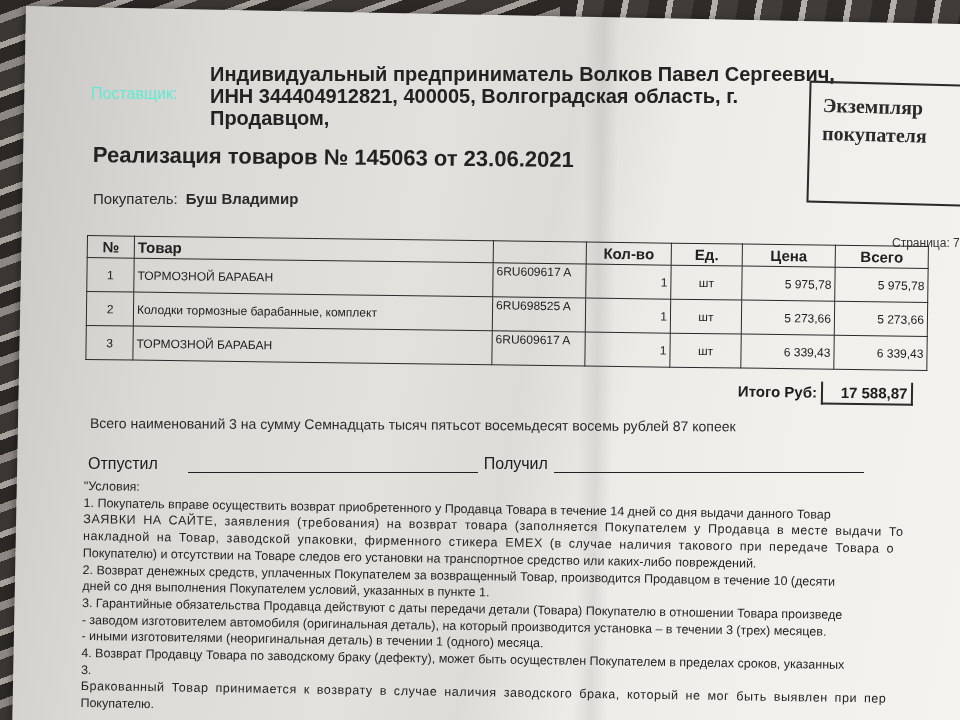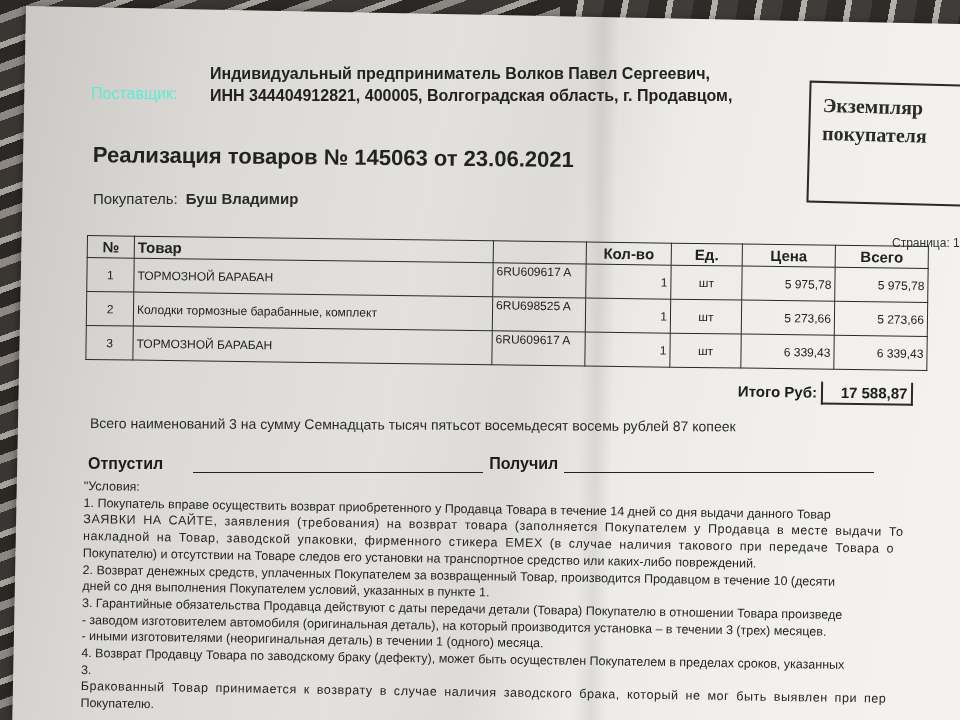--- a/index.html
+++ b/index.html
@@ -27,21 +27,21 @@
       box-shadow: -2px 0 6px rgba(0,0,0,0.35);
     }
     .fold {
       position: absolute; left: 560px; top: 0; width: 36px; height: 740px;
       background: linear-gradient(90deg, rgba(0,0,0,0.0), rgba(0,0,0,0.07), rgba(255,255,255,0.08));
     }
     .doc { position: absolute; left: 60px; top: 50px; width: 900px; }
 
     .supplier { position: absolute; left: 31px; top: 8px; width: 760px; }
     .supplier-label { position: absolute; left: 0; top: 27px; font-size: 16px; color: #5eead4; }
-    .supplier-lines { position: absolute; left: 119px; top: 5px; font-size: 16px; font-weight: bold; line-height: 22px; color: #222; }
+    .supplier-lines { position: absolute; left: 119px; top: 5px; font-size: 20px; font-weight: bold; line-height: 22px; color: #222; }
 
     .copy-box {
       position: absolute; left: 748px; top: 33px; width: 180px; height: 118px;
       border: 2px solid #2a2a2a; transform: rotate(1.5deg);
     }
     .copy-box .copy-text {
       position: absolute; left: 12px; top: 8px;
       font-family: "Liberation Serif", serif; font-weight: bold; font-size: 20px; line-height: 28px;
       color: #2a2a2a; white-space: nowrap;
     }
@@ -64,21 +64,21 @@
     .c-qty { width: 78px; text-align: right; }
     .c-unit { width: 64px; text-align: center; }
     .c-price { width: 86px; text-align: right; }
     .c-total { width: 86px; text-align: right; }
     .total-row { position: absolute; left: 632px; top: 137px; white-space: nowrap; }
     .total-label { font-size: 15px; font-weight: bold; display: inline-block; width: 100px; text-align: right; }
     .total-value { display: inline-block; border: 2px solid #2a2a2a; border-top: none; padding: 2px 4px; width: 80px; text-align: right; font-size: 15px; font-weight: bold; }
 
     .summary { position: absolute; left: 30px; top: 365px; font-size: 14px; color: #2a2a2a; white-space: nowrap; transform: rotate(0.3deg); transform-origin: 0 0; }
 
-    .sign { position: absolute; left: 28px; top: 405px; font-size: 16px; font-weight: bold; white-space: nowrap; }
+    .sign { position: absolute; left: 28px; top: 405px; font-size: 16px; font-weight: normal; white-space: nowrap; }
     .sign-line { display: inline-block; border-bottom: 1.5px solid #222; vertical-align: bottom; height: 1px; }
     .sign .l1 { width: 290px; margin: 0 6px 0 30px; }
     .sign .l2 { width: 310px; margin-left: 6px; }
 
     .terms { position: absolute; left: 24px; top: 428px; width: 900px; font-size: 12.5px; line-height: 16.7px; color: #242424; transform: rotate(0.9deg); transform-origin: 0 0; }
     .terms div { white-space: nowrap; overflow: hidden; }
     .terms .just { letter-spacing: 0.55px; word-spacing: 3px; }
   </style>
 </head>
 <body>
@@ -106,21 +106,21 @@
       <div>покупателя</div>
     </div>
   </div>
 
   <div class="title">Реализация товаров № 145063 от 23.06.2021</div>
 
   <div class="buyer">
     <span>Покупатель:</span><b>Буш Владимир</b>
   </div>
 
-  <div class="page-label">Страница: 1</div>
+  <div class="page-label">Страница: 7</div>
 
   <div class="tbl">
     <table class="goods-table">
       <thead>
         <tr>
           <th class="c-num">№</th>
           <th class="c-name">Товар</th>
           <th class="c-code"></th>
           <th class="c-qty" style="text-align:center">Кол-во</th>
           <th class="c-unit">Ед.</th>

